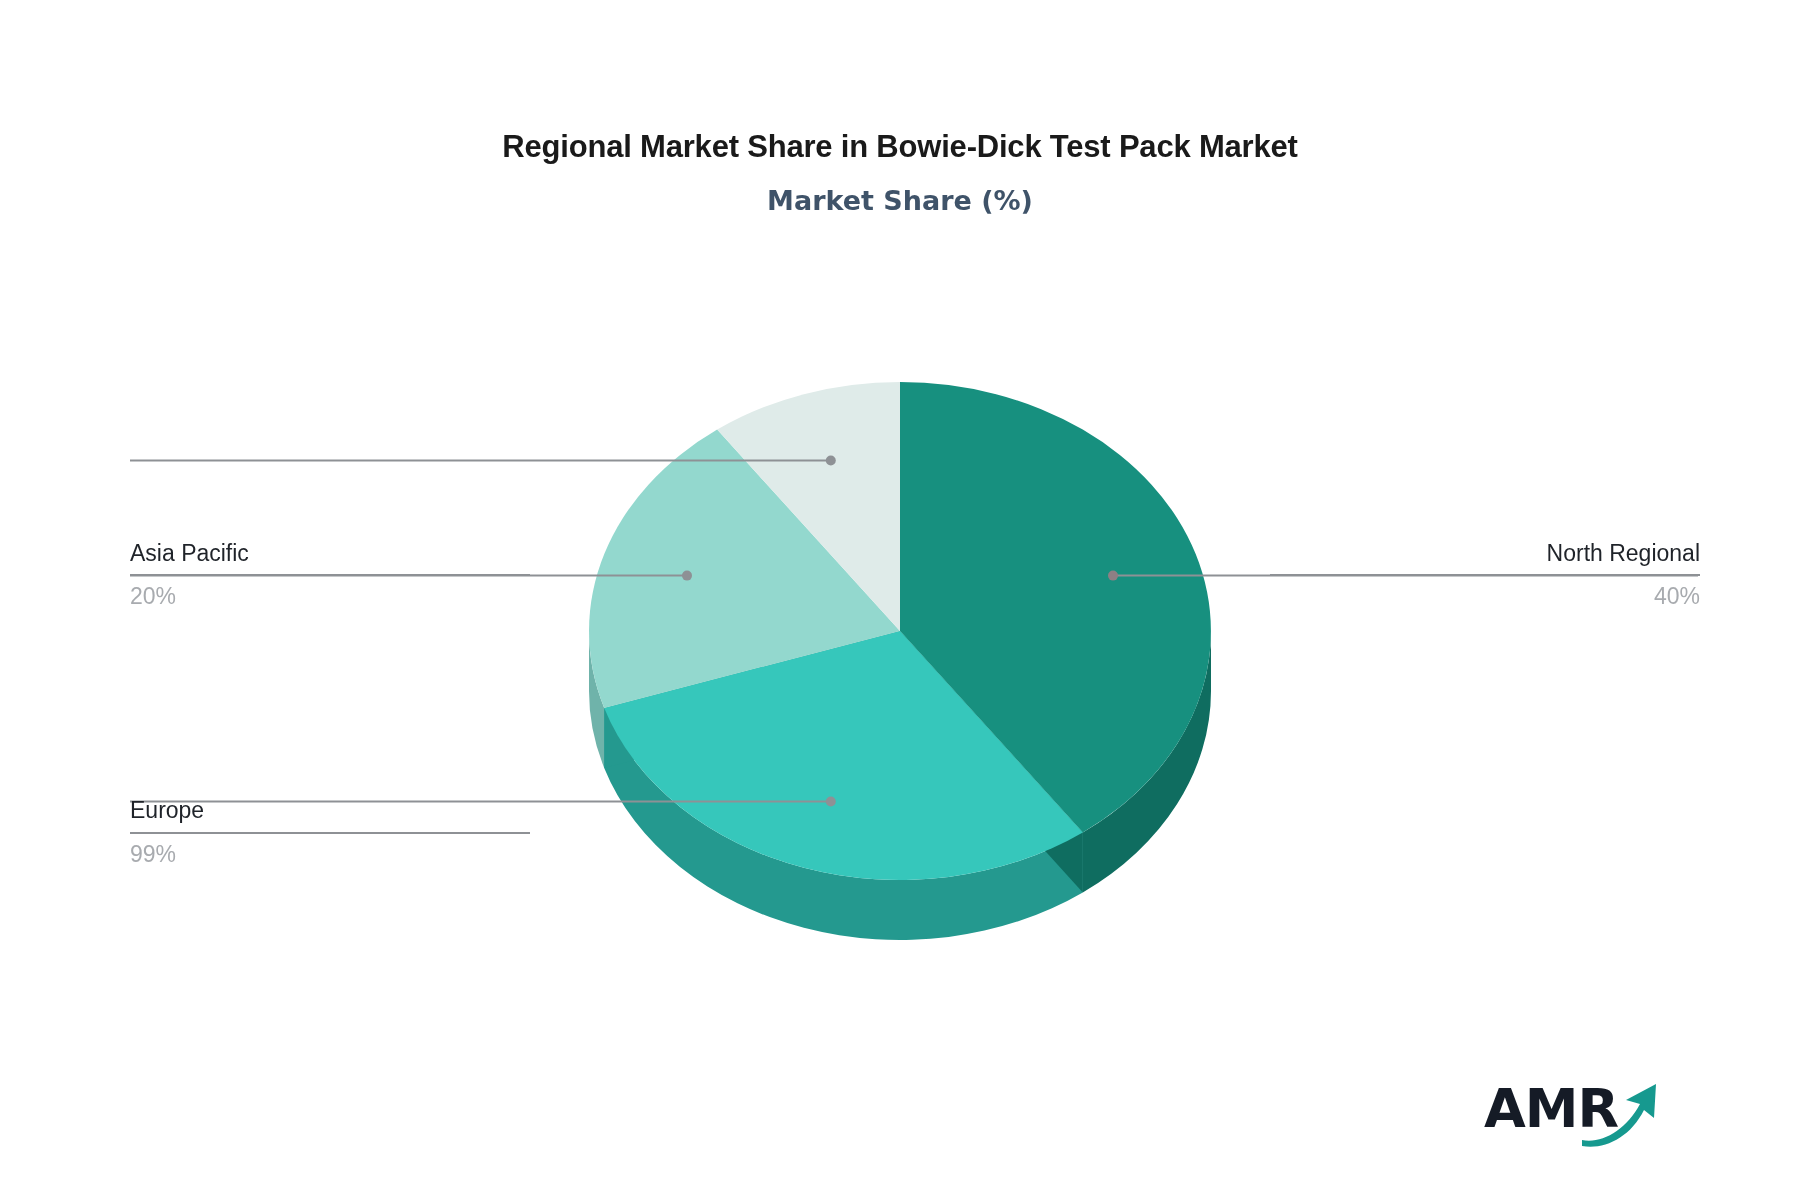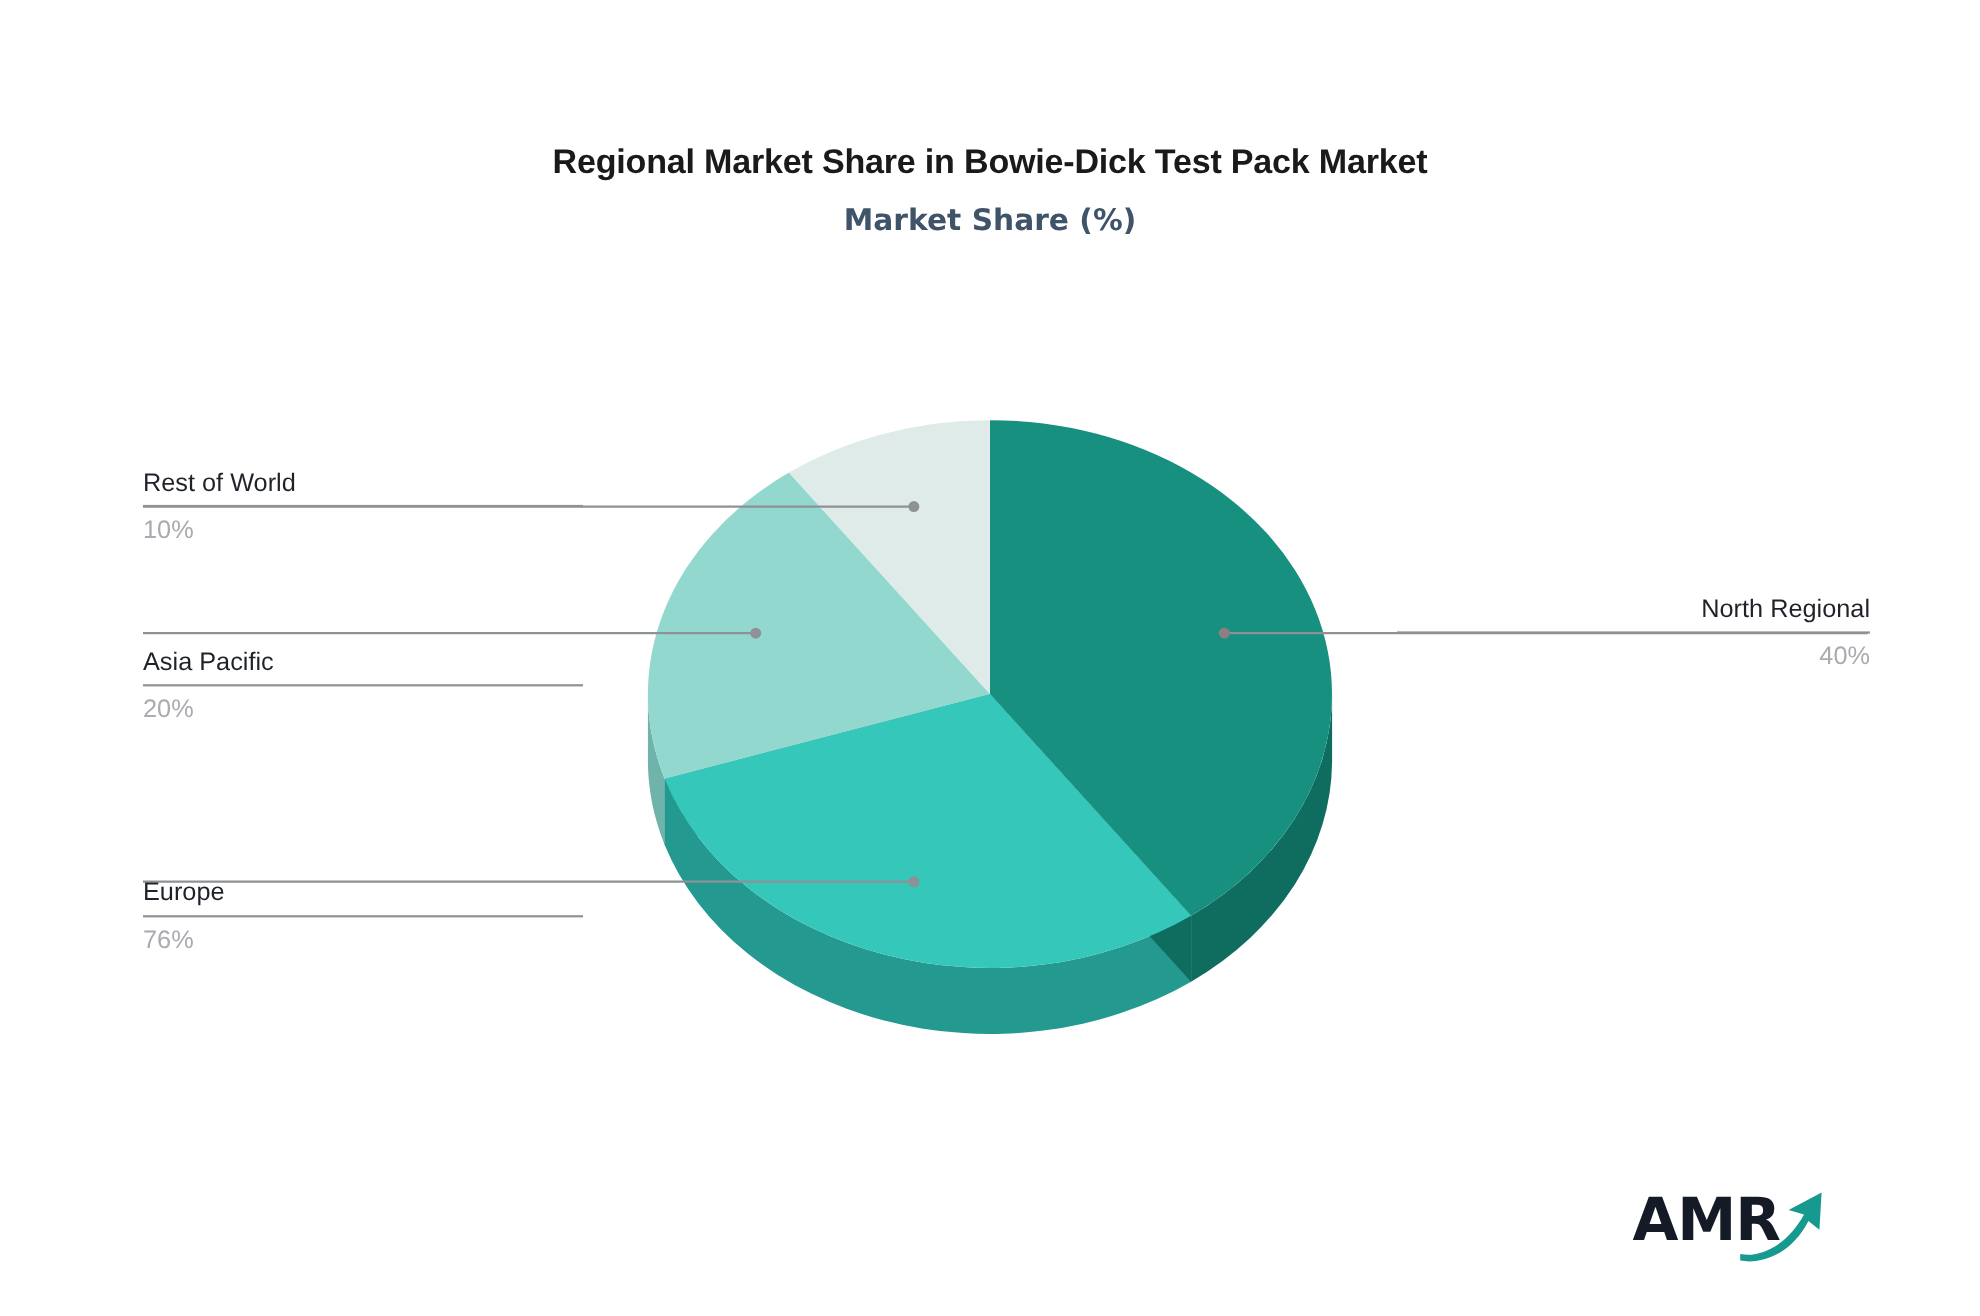--- a/index.html
+++ b/index.html
@@ -80,21 +80,21 @@
     font-family: "Liberation Sans", sans-serif;
     font-size: 23px;
     color: #a8abaf;
     line-height: 1.25;
   }
   .callout.left { text-align: left; left: 130px; }
   .callout.right { text-align: right; left: 1270px; width: 430px; }
 
   
   #callout-rest-of-world { top: 418px; }
-  #callout-asia-pacific  { top: 542px; margin-top: 48px; }
+  #callout-asia-pacific  { top: 542px; }
   #callout-europe        { top: 787px; }
   #callout-north-america { top: 542px; }
 
   
   #amr-logo {
     position: absolute;
     left: 1484px;
     top: 1032px;
     width: 180px;
     height: 80px;
@@ -157,36 +157,31 @@
       <circle cx="687" cy="575.6" r="5" fill="#8e9195" stroke="none"></circle>
 
       <line x1="130" y1="801.5" x2="830.8" y2="801.5"></line>
       <circle cx="830.8" cy="801.5" r="5" fill="#8e9195" stroke="none"></circle>
 
       <line x1="1113" y1="575.6" x2="1698" y2="575.6"></line>
       <circle cx="1113" cy="575.6" r="5" fill="#8e7f84" stroke="none"></circle>
     </g>
   </svg>
 
-  <div class="callout left" id="callout-rest-of-world" style="top: 423.5px;">
-    <div class="lbl">Rest of World</div>
-    <div class="rule"></div>
-    <div class="val">10%</div>
-  </div>
 
   <div class="callout left" id="callout-asia-pacific" style="top: 538.6px;">
     <div class="lbl">Asia Pacific</div>
     <div class="rule"></div>
     <div class="val">20%</div>
   </div>
 
   <div class="callout left" id="callout-europe" style="top: 796px;">
     <div class="lbl">Europe</div>
     <div class="rule"></div>
-    <div class="val">76%</div>
+    <div class="val">99%</div>
   </div>
 
   <div class="callout right" id="callout-north-america" style="top: 538.6px;">
     <div class="lbl">North Regional</div>
     <div class="rule"></div>
     <div class="val">40%</div>
   </div>
 
   <div id="amr-logo">
     <span class="amr-text">AMR</span>

